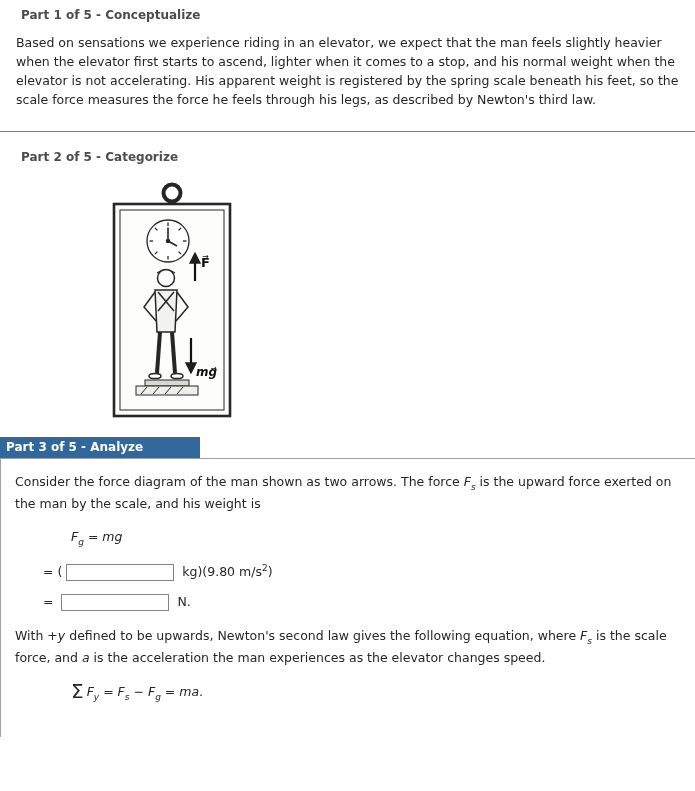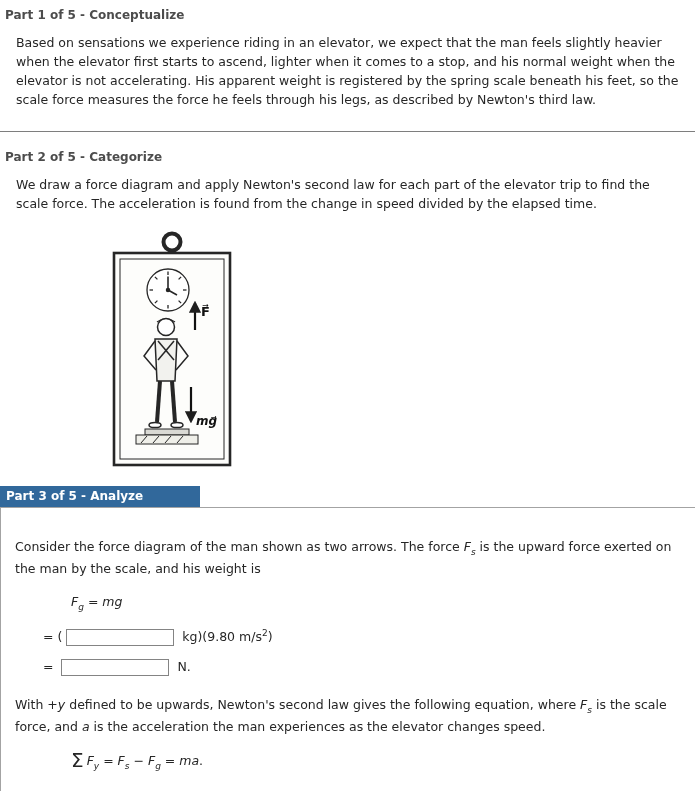--- a/index.html
+++ b/index.html
@@ -11,21 +11,21 @@
     width: 695px;
     color: #262626;
     font-family: "DejaVu Sans", "Liberation Sans", sans-serif;
     font-size: 12.5px;
   }
   .section { padding: 6px 8px 2px 5px; }
   .part-title {
     font-weight: bold;
     font-size: 12px;
     color: #4c4c4c;
-    margin: 2px 0 11px 0;
+    margin: 2px 0 11px 16px;
   }
   p.body-text {
     margin: 0 4px 12px 11px;
     line-height: 1.52;
   }
   hr.divider {
     border: none;
     border-top: 1px solid #7e7e7e;
     margin: 8px 0 10px 0;
   }
@@ -39,21 +39,21 @@
     font-size: 12px;
     padding: 3px 8px 4px 6px;
     width: 200px;
     box-sizing: border-box;
   }
   .analyze-box {
     border-top: 1px solid #a3a3a3;
     border-left: 1px solid #a3a3a3;
     padding: 13px 12px 16px 13px;
   }
-  .analyze-box p.body-text { margin: 16px 0 12px 1px; }
+  .analyze-box p.body-text { margin: 0 0 12px 1px; }
 
   i { font-style: italic; }
   sub, sup { font-size: 9px; }
   sub.var { font-style: italic; }
 
   .eq {
     margin: 2px 0 12px 57px;
     line-height: 24px;
     white-space: nowrap;
   }
@@ -85,21 +85,20 @@
 
   <div class="section">
     <div class="part-title">Part 1 of 5 - Conceptualize</div>
     <p class="body-text">Based on sensations we experience riding in an elevator, we expect that the man feels slightly heavier when the elevator first starts to ascend, lighter when it comes to a stop, and his normal weight when the elevator is not accelerating. His apparent weight is registered by the spring scale beneath his feet, so the scale force measures the force he feels through his legs, as described by Newton's third law.</p>
   </div>
 
   <hr class="divider">
 
   <div class="section">
     <div class="part-title">Part 2 of 5 - Categorize</div>
-    <p class="body-text">We draw a force diagram and apply Newton's second law for each part of the elevator trip to find the scale force. The acceleration is found from the change in speed divided by the elapsed time.</p>
 
     <div class="figure">
       <svg width="134" height="242" viewBox="0 0 134 242">
         <defs>
           <marker id="arrow" viewBox="0 0 10 10" refX="8" refY="5" markerWidth="5.5" markerHeight="5.5" orient="auto">
             <path d="M0,0 L10,5 L0,10 Z" fill="#1e1e1e"></path>
           </marker>
         </defs>
         <g stroke="#262626" fill="none" stroke-width="1.4">
           <circle cx="67" cy="13" r="8.5" stroke-width="4"></circle>

